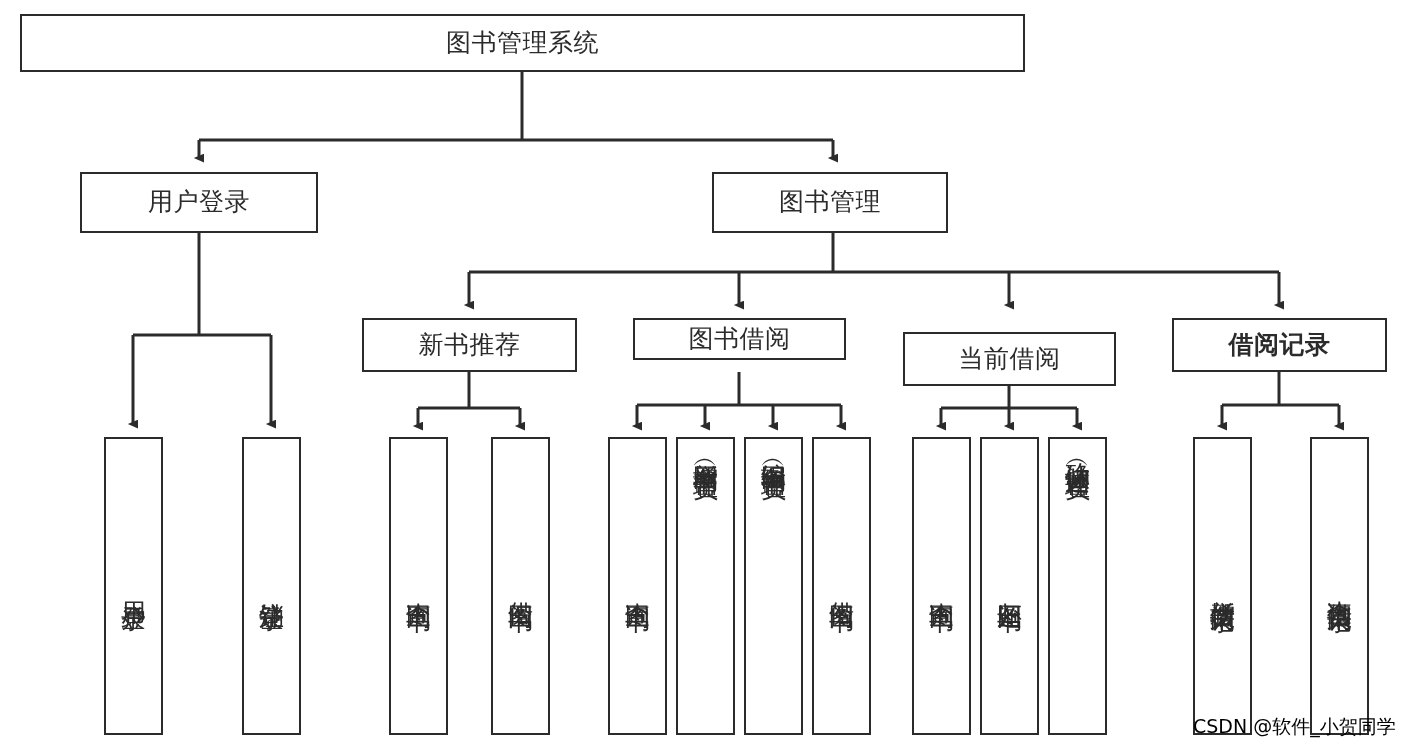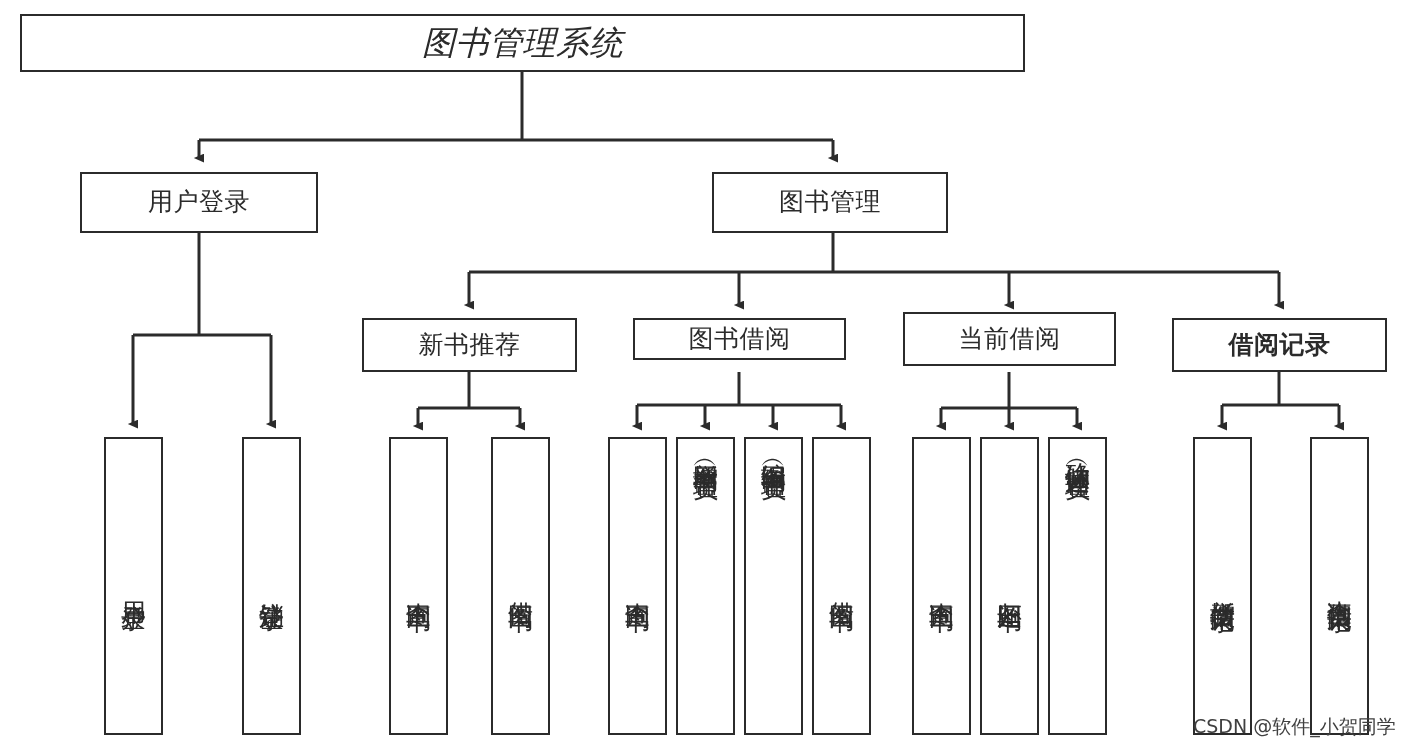--- a/index.html
+++ b/index.html
@@ -41,40 +41,40 @@
     color: #2b2b2b;
     line-height: 1.05;
     letter-spacing: 0.5px;
     white-space: pre;
   }
   
   .node.horiz .lbl {
     writing-mode: horizontal-tb;
     font-size: 25px;
   }
-  .node.root .lbl { font-size: 33px; font-style: italic; }
+  .node.root .lbl { font-size: 25px; }
   
   .node.vert {
     align-items: flex-start;
     padding-top: 4px;
   }
   .node.vert .lbl {
     writing-mode: vertical-rl;
     text-orientation: upright;
     font-size: 25px;
     letter-spacing: 2px;
     line-height: 1;
   }
   .node.vert.mid {
     align-items: center;
     padding-top: 0;
   }
   .watermark {
     position: absolute;
-    color: #404040;
+    color: #000000;
     font-size: 19px;
     white-space: nowrap;
     z-index: 6;
     font-family: "DejaVu Sans", "Liberation Sans", sans-serif;
   }
 </style>
 </head>
 <body>
 
 <div id="canvas">
@@ -142,21 +142,21 @@
   <div class="node horiz" style="left:712px; top:172px; width:236px; height:61px;">
     <span class="lbl">图书管理</span>
   </div>
 
   <div class="node horiz" style="left:362px; top:318px; width:215px; height:54px;">
     <span class="lbl">新书推荐</span>
   </div>
   <div class="node horiz" style="left:633px; top:318px; width:213px; height:42px;">
     <span class="lbl">图书借阅</span>
   </div>
-  <div class="node horiz" style="left:903px; top:312px; width:213px; height:54px;">
+  <div class="node horiz" style="left:903px; top:332px; width:213px; height:54px;">
     <span class="lbl">当前借阅</span>
   </div>
   <div class="node horiz" style="left:1172px; top:318px; width:215px; height:54px;font-weight:bold;">
     <span class="lbl">借阅记录</span>
   </div>
 
   <div class="node vert mid" style="left:104px; top:437px; width:59px; height:298px;">
     <span class="lbl">用户登录</span>
   </div>
   <div class="node vert mid" style="left:242px; top:437px; width:59px; height:298px;">

